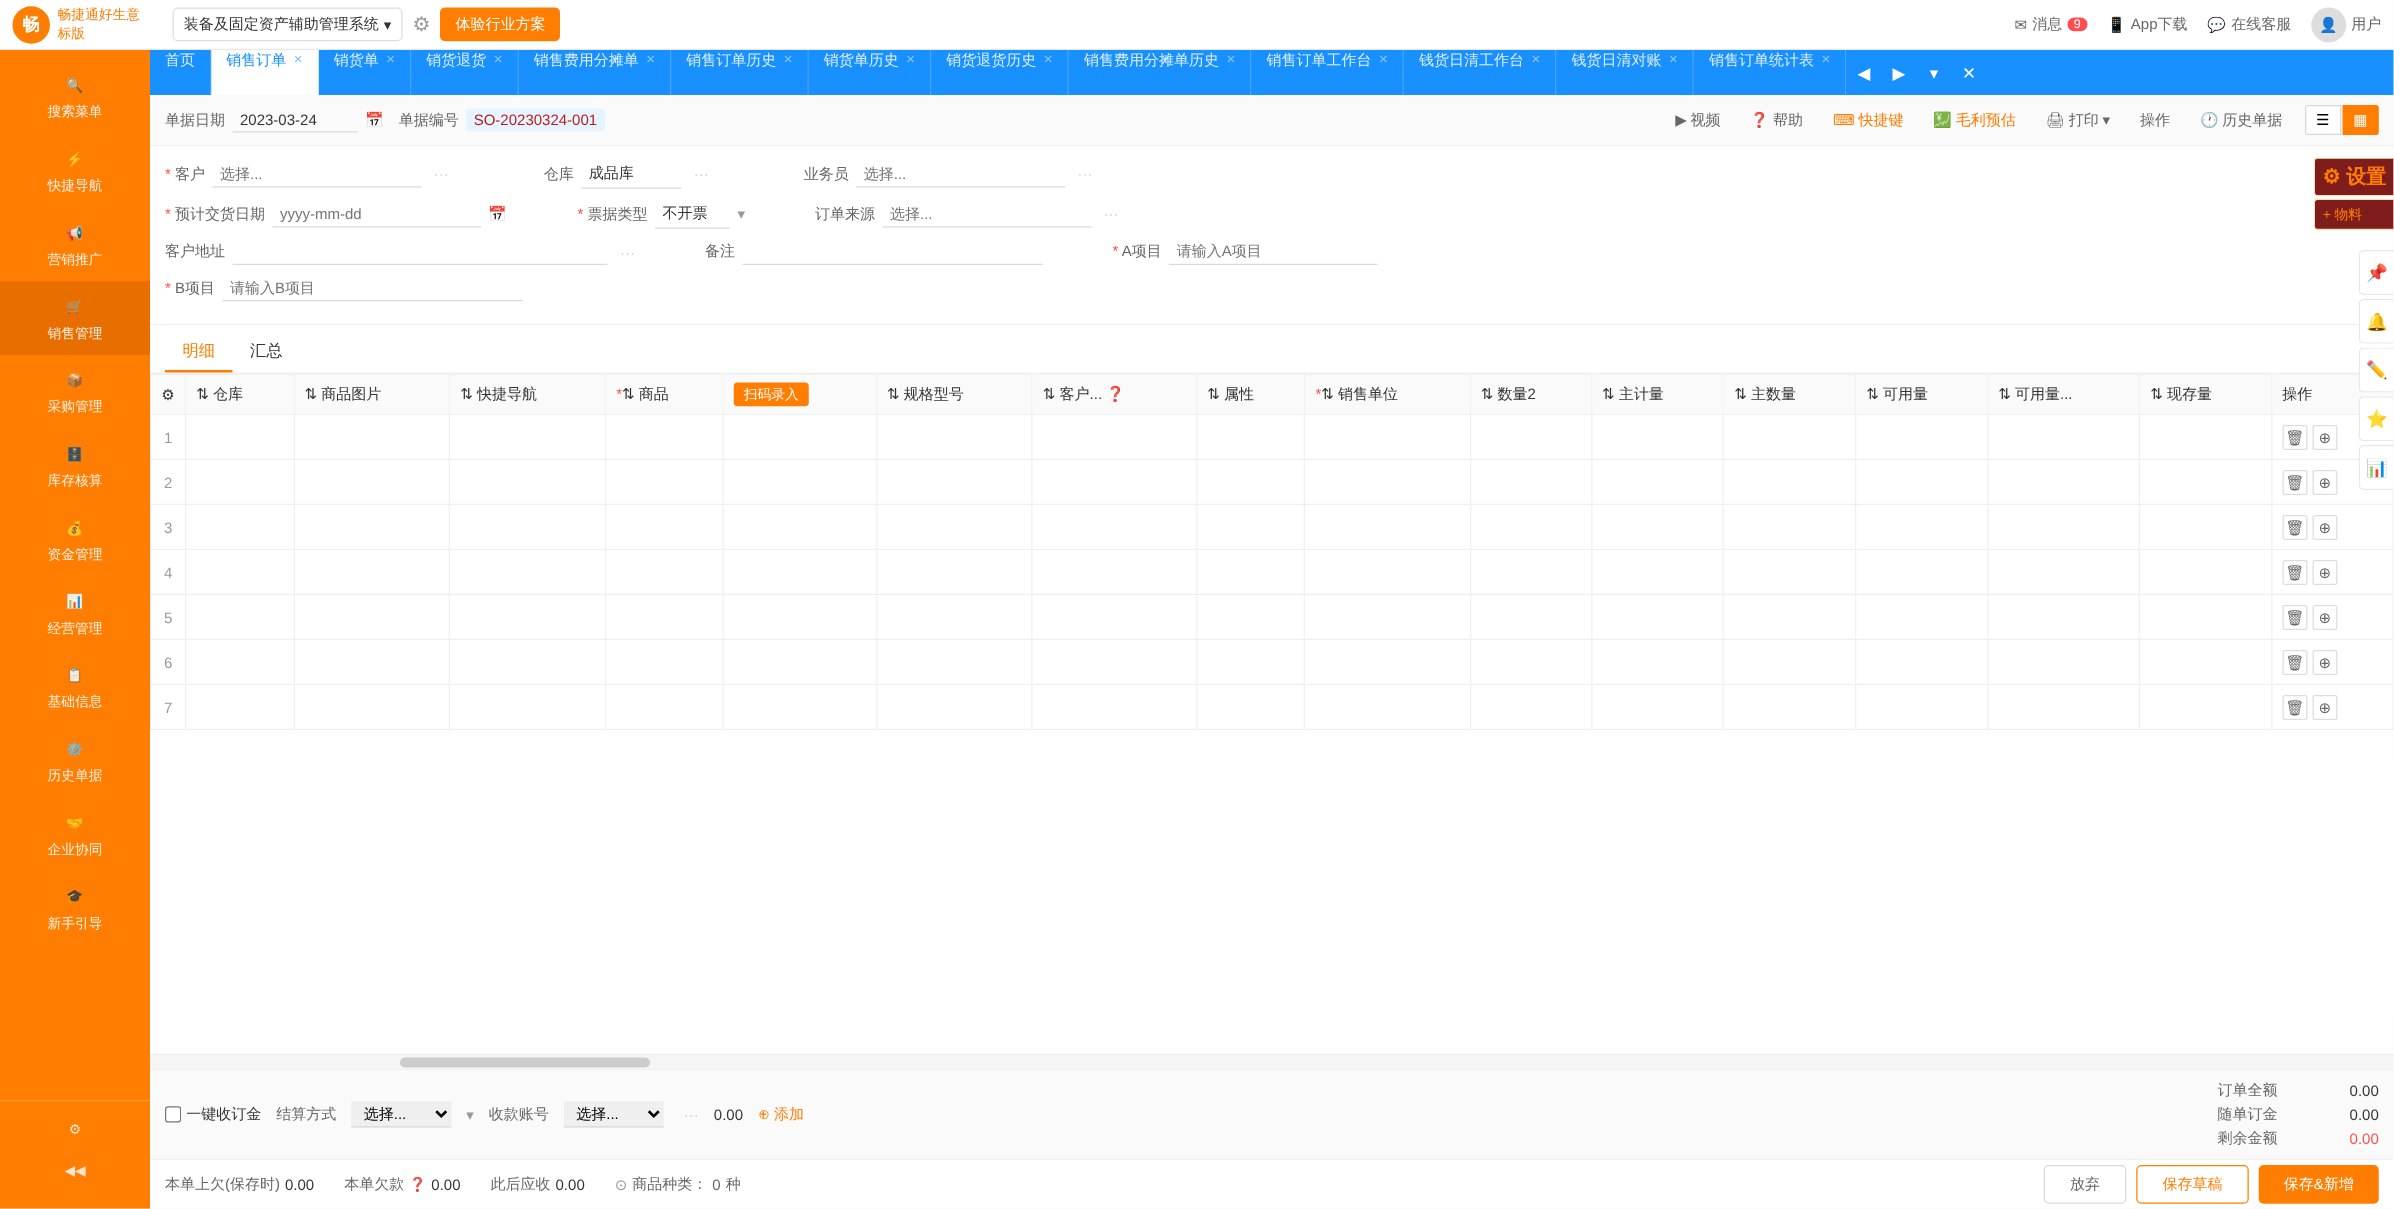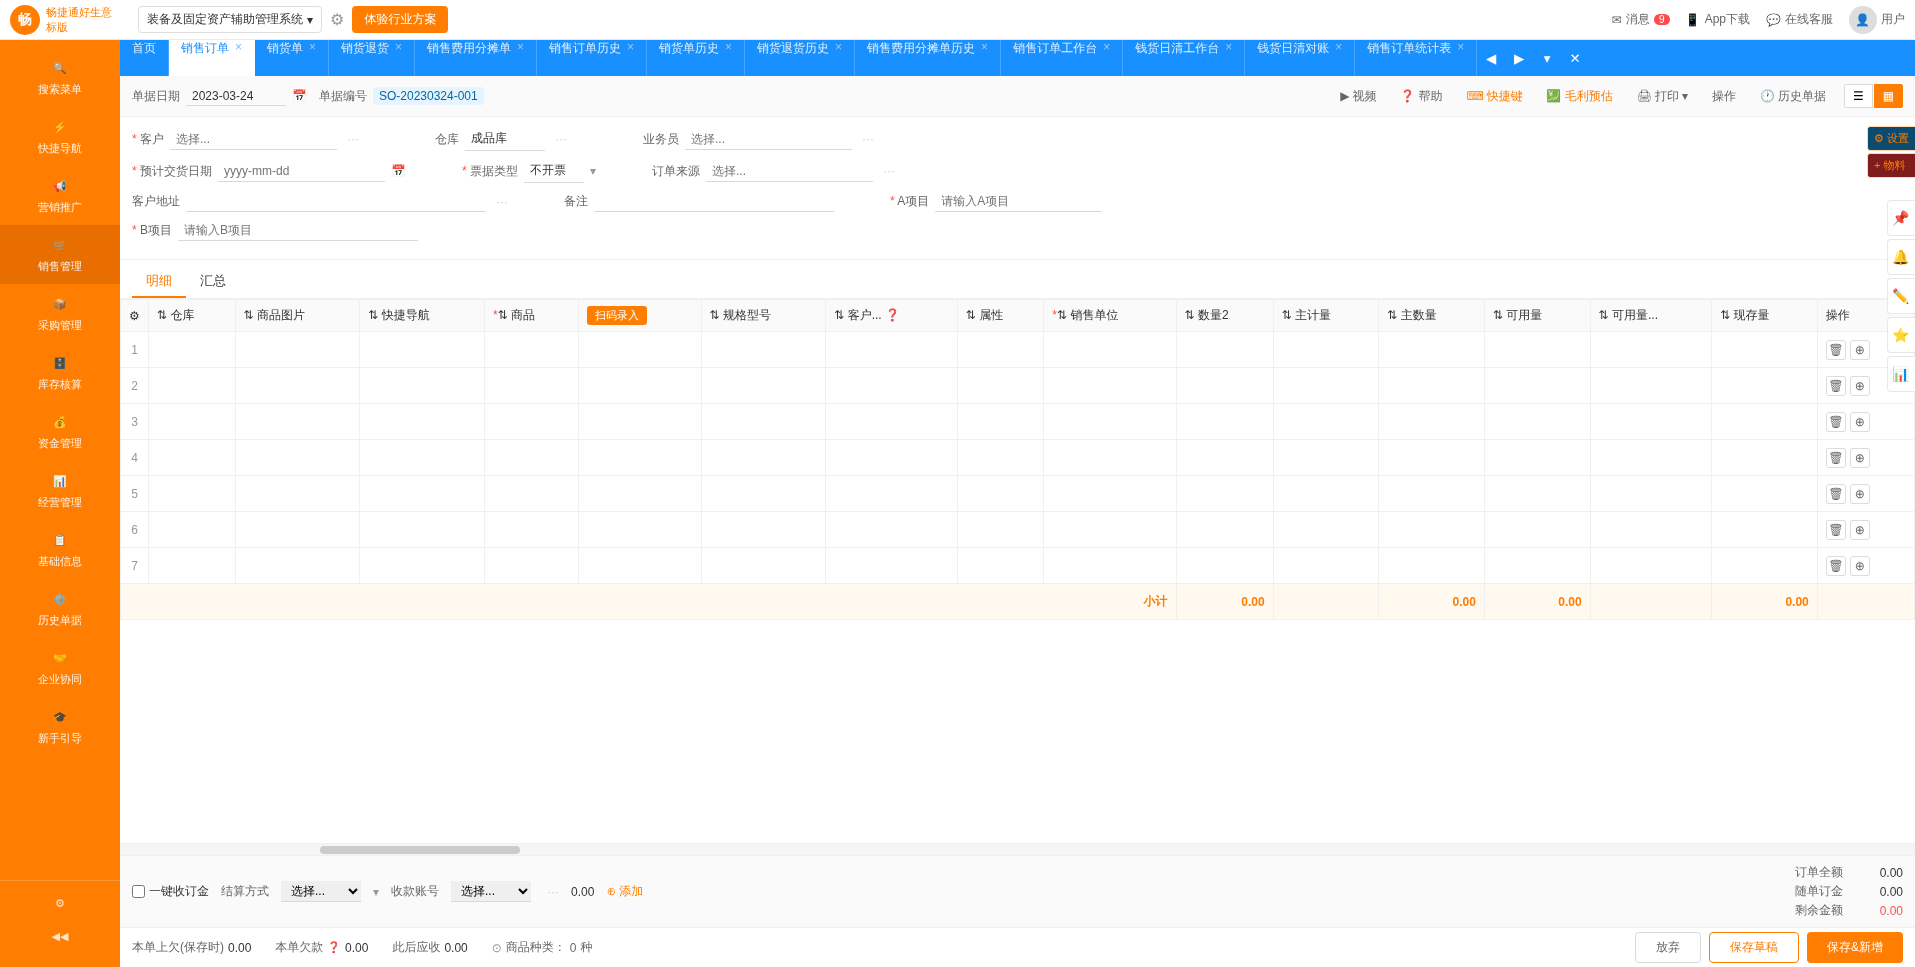--- a/index.html
+++ b/index.html
@@ -49,21 +49,21 @@
 
     
     .form-area { padding: 10px 12px; border-bottom: 1px solid #f0f0f0; }
     .form-row { display: flex; align-items: center; gap: 16px; margin-bottom: 8px; }
     .form-field { display: flex; align-items: center; gap: 6px; }
     .form-label { color: #666; font-size: 12px; white-space: nowrap; }
     .required-star { color: #ff4d4f; }
     .form-input { border: none; border-bottom: 1px solid #d9d9d9; padding: 3px 6px; font-size: 12px; min-width: 120px; outline: none; background: transparent; color: #999; }
     .field-dots { color: #ccc; margin-left: 4px; cursor: pointer; }
     .date-input { border: none; border-bottom: 1px solid #d9d9d9; padding: 3px 6px; font-size: 12px; min-width: 100px; color: #333; }
-    .single-num { background: #e6f4ff; padding: 2px 6px; border-radius: 3px; font-size: 12px; color: #0369a1; }
+    .single-num { background: #e6f4ff; padding: 2px 6px; border-radius: 3px; font-size: 12px; color: #b91c1c; }
 
     
     .detail-tabs { display: flex; padding: 6px 12px 0; gap: 0; border-bottom: 1px solid #f0f0f0; }
     .detail-tab { padding: 6px 14px; cursor: pointer; font-size: 13px; border-bottom: 2px solid transparent; }
     .detail-tab.active { color: #ff7d00; border-bottom-color: #ff7d00; font-weight: 500; }
 
     
     .data-table-wrapper { flex: 1; overflow: auto; }
     .data-table { width: 100%; border-collapse: collapse; font-size: 12px; }
     .data-table th { background: #fafafa; border: 1px solid #f0f0f0; padding: 6px 8px; text-align: left; white-space: nowrap; font-weight: normal; color: #333; position: sticky; top: 0; z-index: 1; }
@@ -86,21 +86,21 @@
 
     
     .bottom-form { padding: 8px 12px; border-top: 1px solid #f0f0f0; display: flex; align-items: center; gap: 12px; background: #fafafa; }
     .checkbox-label { display: flex; align-items: center; gap: 4px; cursor: pointer; }
     .bottom-input { border: none; border-bottom: 1px solid #d9d9d9; padding: 2px 6px; font-size: 12px; min-width: 80px; }
     .add-link { color: #ff7d00; cursor: pointer; }
     .amount-val { color: #333; }
 
     
     .right-summary { margin-left: auto; display: flex; flex-direction: column; gap: 2px; text-align: right; font-size: 12px; }
-    .summary-row { display: flex; gap: 0; justify-content: flex-end; align-items: center; }
+    .summary-row { display: flex; gap: 21px; justify-content: flex-end; align-items: center; }
     .summary-label { color: #666; }
     .summary-val { color: #333; min-width: 60px; text-align: right; }
 
     
     .status-bar { height: 40px; background: #fff; border-top: 1px solid #f0f0f0; display: flex; align-items: center; padding: 0 12px; gap: 24px; font-size: 12px; color: #666; }
     .status-item { display: flex; align-items: center; gap: 4px; }
     .status-val { color: #333; }
     .bottom-actions { margin-left: auto; display: flex; gap: 8px; }
     .btn-discard { padding: 6px 20px; border: 1px solid #d9d9d9; background: white; border-radius: 4px; cursor: pointer; font-size: 12px; color: #666; margin-left: 29px; }
     .btn-save-draft { padding: 6px 20px; border: 1px solid #ff7d00; background: white; color: #ff7d00; border-radius: 4px; cursor: pointer; font-size: 12px; }
@@ -310,21 +310,21 @@
             <span>历史单据</span>
           </div>
           <div style="display:flex;gap:1px;">
             <button style="padding:4px 8px;border:1px solid #d9d9d9;background:#fff;cursor:pointer;border-radius:2px 0 0 2px;font-size:12px;">☰</button>
             <button style="padding:4px 8px;border:1px solid #ff7d00;background:#ff7d00;color:white;cursor:pointer;border-radius:0 2px 2px 0;font-size:12px;">▦</button>
           </div>
         </div>
       </div>
 
       <div style="position:absolute;right:0;top:50px;display:flex;flex-direction:column;gap:2px;z-index:10;">
-        <div style="background:#0c4a6e;border:1px solid #ffd8b0;border-right:none;padding:4px 6px;cursor:pointer;border-radius:3px 0 0 3px;font-size:11px;color:#ff7d00;">⚙ 设置</div>
+        <div style="background:#7f1d1d;border:1px solid #ffd8b0;border-right:none;padding:4px 6px;cursor:pointer;border-radius:3px 0 0 3px;font-size:16px;color:#ff7d00;font-weight:bold;">⚙ 设置</div>
         <div style="background:#7f1d1d;border:1px solid #ffd8b0;border-right:none;padding:4px 6px;cursor:pointer;border-radius:3px 0 0 3px;font-size:11px;color:#ff7d00;">+ 物料</div>
       </div>
 
       <div class="form-area">
 
         <div class="form-row">
           <div class="form-field">
             <span class="form-label"><span class="required-star">*</span> <span>客户</span></span>
             <input class="form-input" style="min-width: 160px;" placeholder="选择...">
             <span class="field-dots">···</span>
@@ -604,32 +604,20 @@
                 <td></td>
                 <td></td>
               <td>
                   <div class="op-cell">
                     <button class="op-btn">🗑</button>
                     <button class="op-btn">⊕</button>
                   </div>
                 </td>
             </tr>
 
-            <tr class="subtotal-row">
-              <td colspan="10" style="text-align:right;padding-right:8px;">
-                <span class="subtotal-label">小计</span>
-              </td>
-              <td class="subtotal-val" style="text-align:right;color:#ff7d00;font-weight:bold;">0.00</td>
-              <td></td>
-              <td class="subtotal-val" style="text-align:right;color:#ff7d00;font-weight:bold;">0.00</td>
-              <td class="subtotal-val" style="text-align:right;color:#ff7d00;font-weight:bold;">0.00</td>
-              <td></td>
-              <td class="subtotal-val" style="text-align:right;color:#ff7d00;font-weight:bold;">0.00</td>
-              <td></td>
-            </tr>
           </tbody>
         </table>
       </div>
 
       <div class="scroll-area">
         <div class="scroll-thumb"></div>
       </div>
 
       <div class="bottom-form">
         <label class="checkbox-label">

